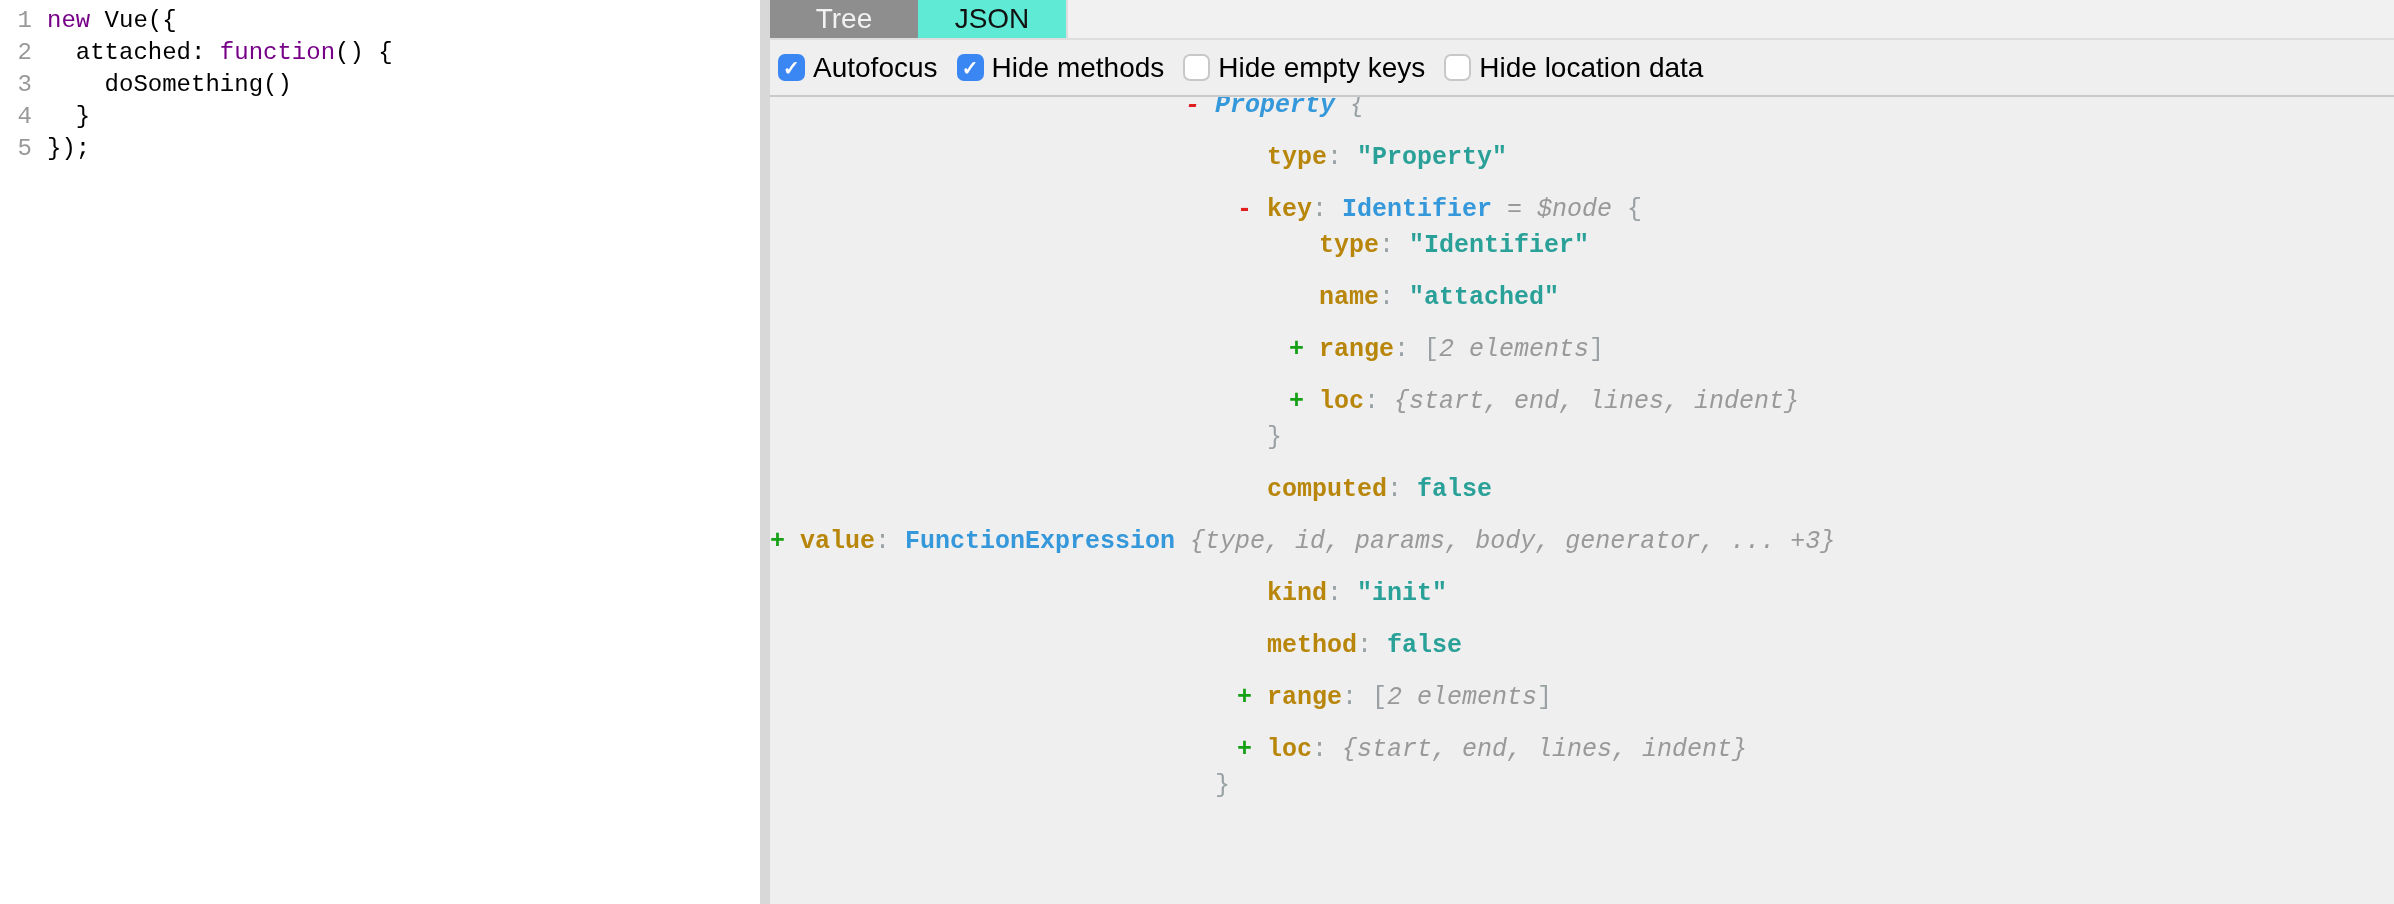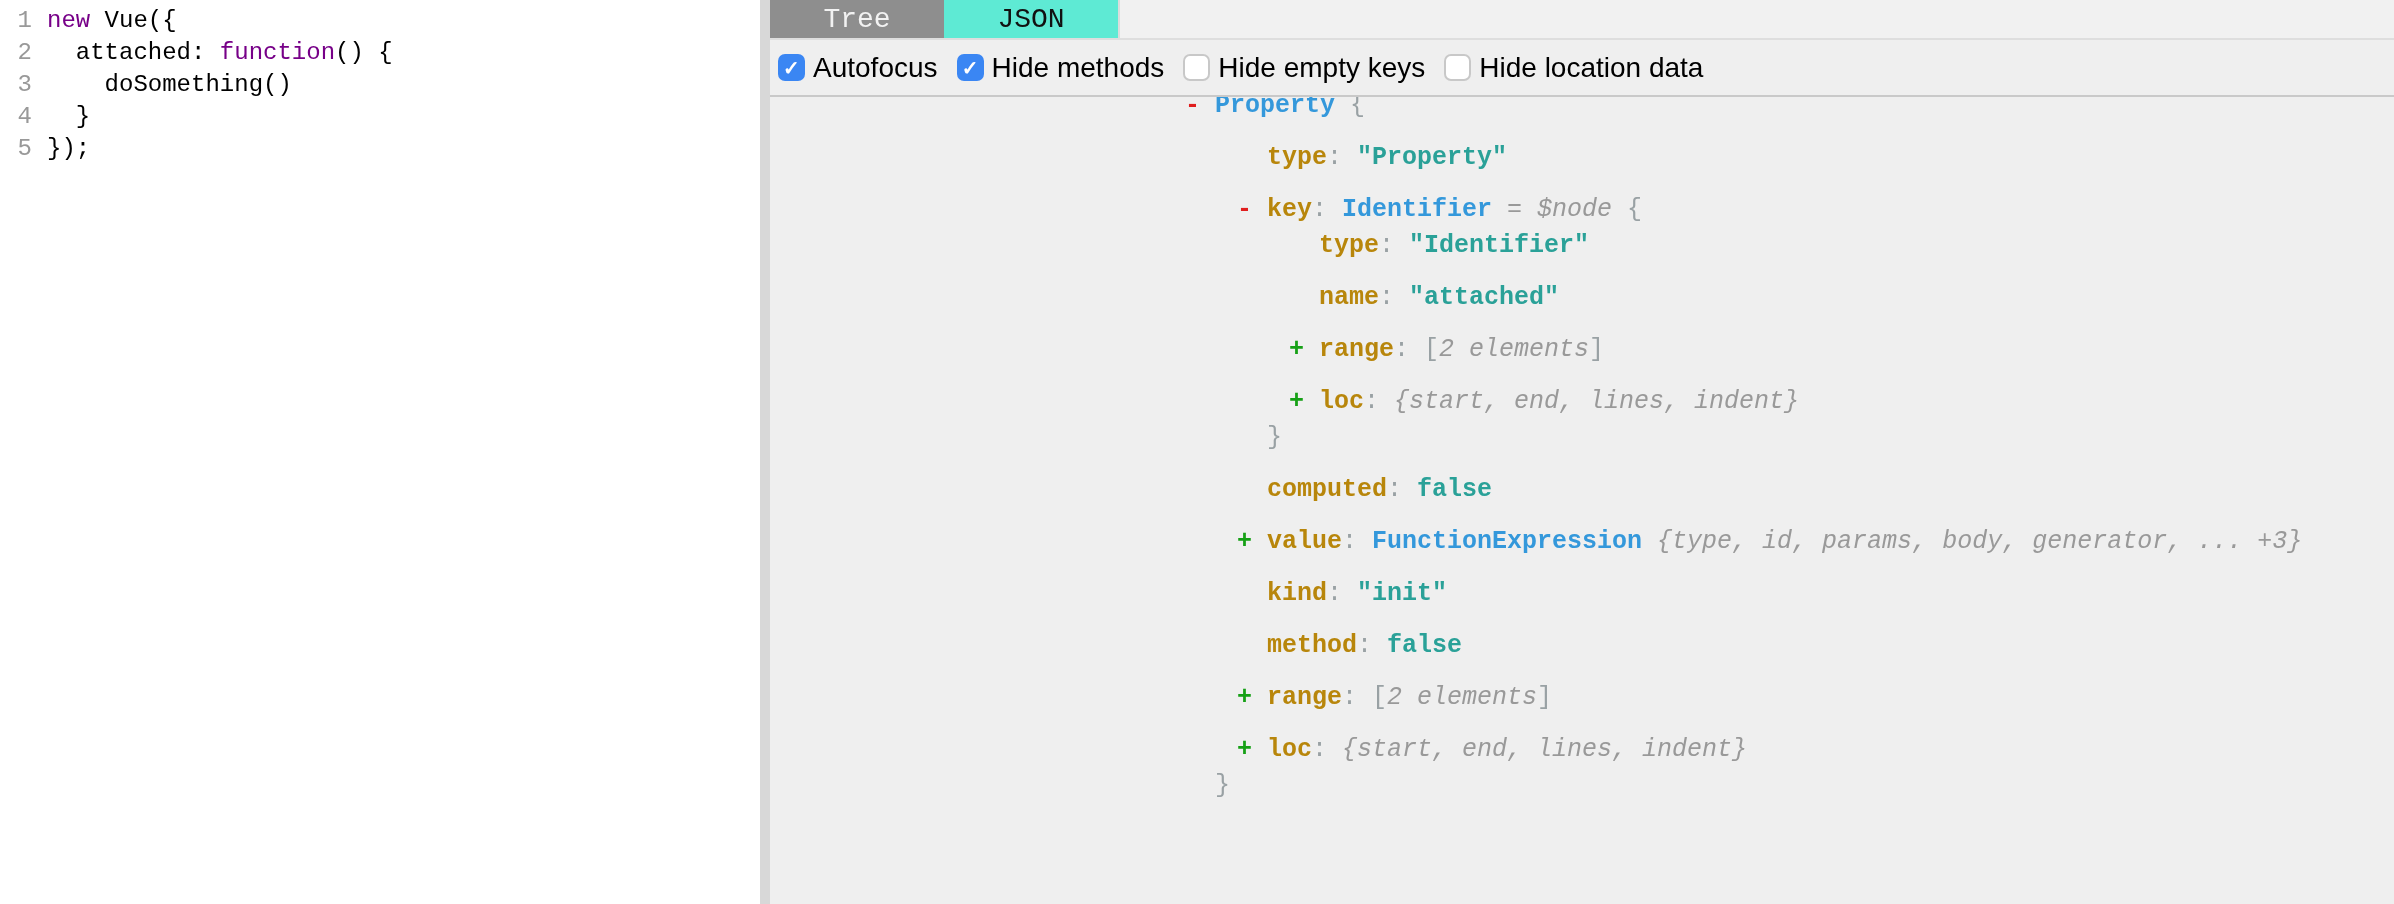--- a/index.html
+++ b/index.html
@@ -19,22 +19,22 @@
   .tok-plain { color:#000; }
 
   
   .divider { position:absolute; left:760px; top:0; width:10px; height:904px; background:#d8d8d8; }
 
   
   .right-panel { position:absolute; left:770px; top:0; width:1624px; height:904px;
                  background:#efefef; display:flex; flex-direction:column; }
 
   .tabbar { height:38px; flex:none; background:#f1f1f1; border-bottom:2px solid #dedede; display:flex; }
-  .tab { width:174px; display:flex; align-items:center; justify-content:center;
-         font-size:28px; cursor:default;font-family:Liberation Mono, monospace; }
+  .tab { width:148px; display:flex; align-items:center; justify-content:center;
+         font-size:28px; cursor:default; }
   .tab.active { background:#8e8e8e; color:#f2f2f2; }
   .tab.inactive { background:#5eead4; color:#111; border-right:2px solid #dcdcdc; }
 
   .optionsbar { height:55px; flex:none; background:#efefef; border-bottom:2px solid #c9c9c9;
                 display:flex; align-items:center; padding-left:8px; gap:19px; font-size:28px; color:#000; }
   .option { display:flex; align-items:center; gap:8px; }
   .checkbox { width:27px; height:27px; border-radius:7px; flex:none; box-sizing:border-box;
               display:flex; align-items:center; justify-content:center; }
   .checkbox.checked { background:#3a86f3; color:#fff; font-size:20px; font-weight:bold; }
   .checkbox.unchecked { background:#fff; border:2px solid #c8c8c8; }
@@ -101,30 +101,30 @@
         <span class="checkbox unchecked"></span>
         <span class="option-label">Hide empty keys</span>
       </label>
       <label class="option">
         <span class="checkbox unchecked"></span>
         <span class="option-label">Hide location data</span>
       </label>
     </div>
   <div class="tree-scroll">
     <div class="tree" id="tree">
-        <div class="tline" style="padding-left: 415px;"><span class="marker m-minus">-</span><span class="t-type">Property</span><span class="t-punct"> {</span></div>
+        <div class="tline" style="padding-left: 415px; font-style: italic;"><span class="marker m-minus">-</span><span class="t-type">Property</span><span class="t-punct"> {</span></div>
         <div class="tline" style="padding-left: 467px;"><span class="marker "></span><span class="t-key">type</span><span class="t-punct">: </span><span class="t-val">"Property"</span></div>
         <div class="tline" style="padding-left: 467px;"><span class="marker m-minus">-</span><span class="t-key">key</span><span class="t-punct">: </span><span class="t-type">Identifier</span><span class="t-meta"> = $node</span><span class="t-punct"> {</span></div>
         <div class="tline tight" style="padding-left: 519px;"><span class="marker "></span><span class="t-key">type</span><span class="t-punct">: </span><span class="t-val">"Identifier"</span></div>
         <div class="tline" style="padding-left: 519px;"><span class="marker "></span><span class="t-key">name</span><span class="t-punct">: </span><span class="t-val">"attached"</span></div>
         <div class="tline" style="padding-left: 519px;"><span class="marker m-plus">+</span><span class="t-key">range</span><span class="t-punct">: [</span><span class="t-meta">2 elements</span><span class="t-punct">]</span></div>
         <div class="tline" style="padding-left: 519px;"><span class="marker m-plus">+</span><span class="t-key">loc</span><span class="t-punct">: </span><span class="t-meta">{start, end, lines, indent}</span></div>
         <div class="tline tight" style="padding-left: 467px;"><span class="marker "></span><span class="t-punct">}</span></div>
         <div class="tline" style="padding-left: 467px;"><span class="marker "></span><span class="t-key">computed</span><span class="t-punct">: </span><span class="t-val">false</span></div>
-        <div class="tline" style="padding-left: 467px;"><span class="marker m-plus">+</span><span class="t-key">value</span><span class="t-punct">: </span><span class="t-type">FunctionExpression</span><span class="t-meta"> {type, id, params, body, generator, ... +3}</span></div>
+        <div class="tline" style=""><span class="marker m-plus">+</span><span class="t-key">value</span><span class="t-punct">: </span><span class="t-type">FunctionExpression</span><span class="t-meta"> {type, id, params, body, generator, ... +3}</span></div>
         <div class="tline" style="padding-left: 467px;"><span class="marker "></span><span class="t-key">kind</span><span class="t-punct">: </span><span class="t-val">"init"</span></div>
         <div class="tline" style="padding-left: 467px;"><span class="marker "></span><span class="t-key">method</span><span class="t-punct">: </span><span class="t-val">false</span></div>
         <div class="tline" style="padding-left: 467px;"><span class="marker m-plus">+</span><span class="t-key">range</span><span class="t-punct">: [</span><span class="t-meta">2 elements</span><span class="t-punct">]</span></div>
         <div class="tline" style="padding-left: 467px;"><span class="marker m-plus">+</span><span class="t-key">loc</span><span class="t-punct">: </span><span class="t-meta">{start, end, lines, indent}</span></div>
         <div class="tline tight" style="padding-left: 415px;"><span class="marker "></span><span class="t-punct">}</span></div>
       </div>
   </div>
 </div>
 
 </body></html>

